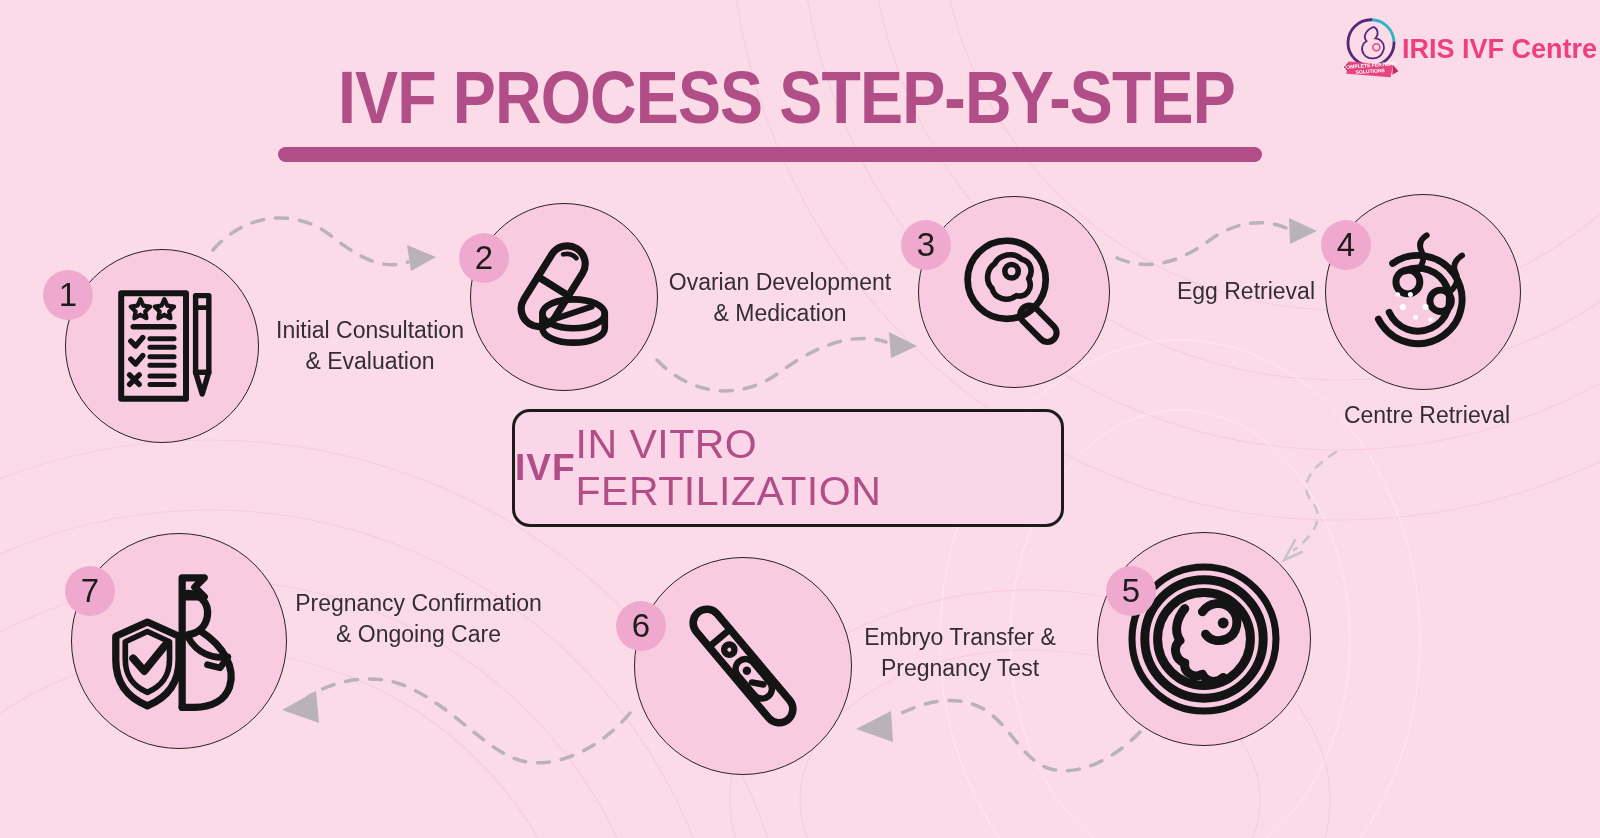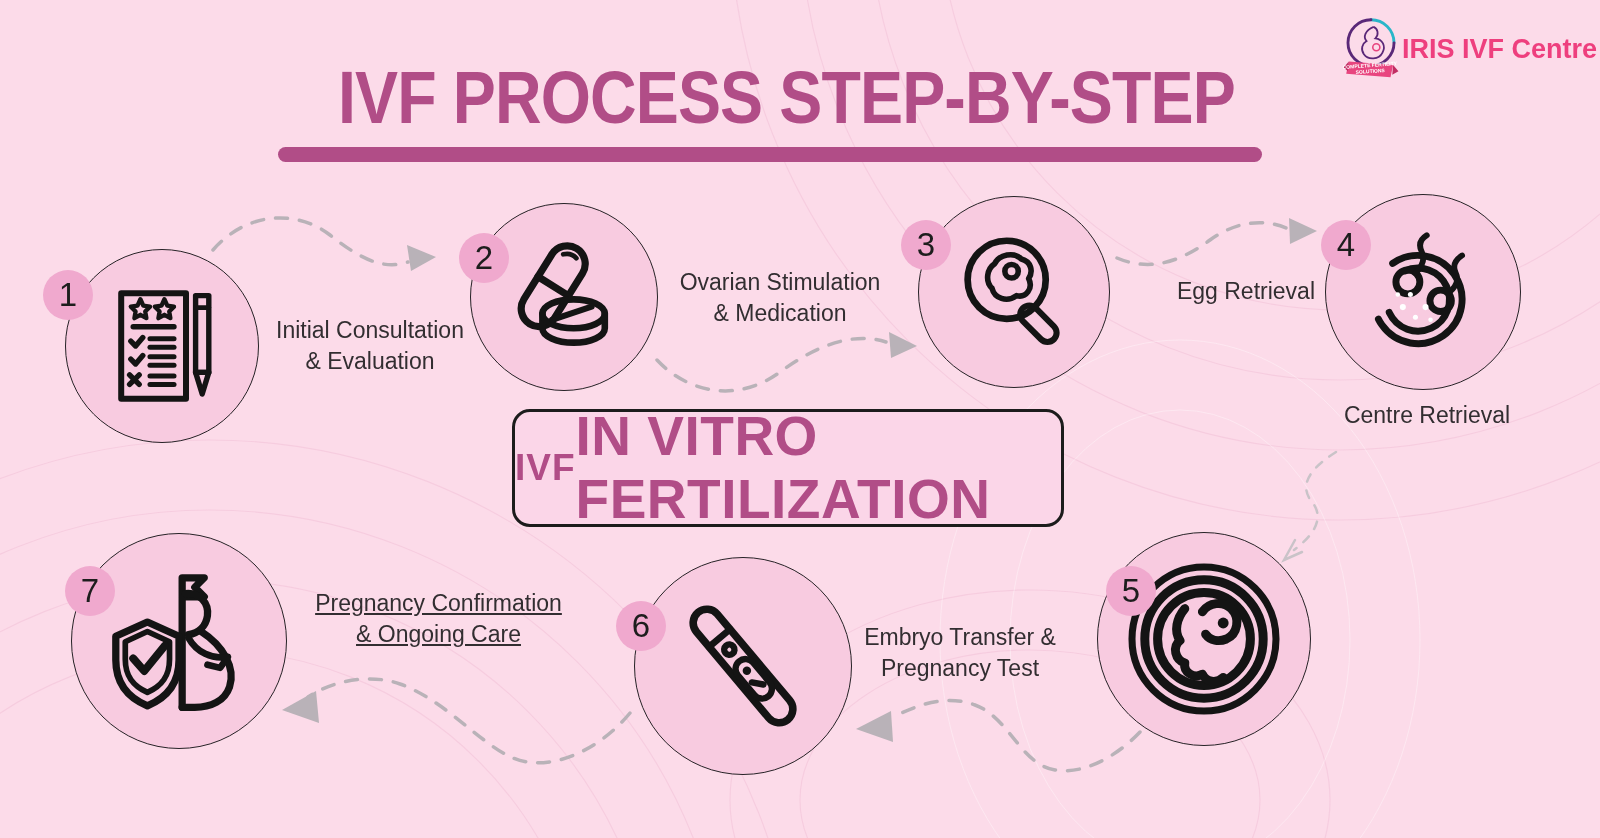--- a/index.html
+++ b/index.html
@@ -27,36 +27,36 @@
   .step-circle{position:absolute;border-radius:50%;background:var(--circle-fill,#f8cbe0);
                border:1.6px solid #262226;display:flex;align-items:center;justify-content:center;}
   .badge{position:absolute;width:50px;height:50px;border-radius:50%;background:var(--badge-fill,#f0a9ce);
          display:flex;align-items:center;justify-content:center;font-size:33px;color:#1d1d1d;}
   .step-label{position:absolute;text-align:center;color:var(--label-text,#322e31);font-size:23px;line-height:1.34;}
 
   .center-box{position:absolute;left:512px;top:409px;width:546px;height:112px;background:var(--box-fill,#fbd6e8);
               border:3px solid #1c1c1c;border-radius:18px;display:flex;flex-direction:row;
               align-items:center;justify-content:center;color:var(--accent,#b14d87);}
   .center-box .l1{font-size:37px;font-weight:700;letter-spacing:1px;line-height:1.1;}
-  .center-box .l2{font-size:55px;font-weight:700;letter-spacing:0.5px;line-height:1.15;}
+  .center-box .l2{font-size:41px;font-weight:400;letter-spacing:0.5px;line-height:1.15;}
 
   
   .s1{left:65px;top:249px;width:192px;height:192px;}
   .s2{left:470px;top:203px;width:186px;height:186px;}
   .s3{left:918px;top:196px;width:190px;height:190px;}
   .s4{left:1325px;top:194px;width:194px;height:194px;}
   .s5{left:1097px;top:532px;width:212px;height:212px;}
   .s6{left:634px;top:557px;width:216px;height:216px;}
   .s7{left:71px;top:533px;width:214px;height:214px;}
   .b1{left:43px;top:270px;} .b2{left:459px;top:233px;} .b3{left:901px;top:220px;}
   .b4{left:1321px;top:220px;} .b5{left:1106px;top:566px;} .b6{left:616px;top:601px;} .b7{left:65px;top:566px;}
   .lb1{left:245px;top:315px;width:250px;} .lb2{left:650px;top:267px;width:260px;}
   .lb3{left:1105px;top:276px;width:210px;text-align:right;} .lb4{left:1302px;top:400px;width:250px;}
   .lb5{left:1320px;top:600px;width:250px;} .lb6{left:835px;top:622px;width:250px;}
-  .lb7{left:301px;top:588px;width:275px;text-decoration:underline;}
+  .lb7{left:281px;top:588px;width:275px;}
 
   .icon{stroke:var(--icon-stroke,#141414);fill:none;stroke-linecap:round;stroke-linejoin:round;}
 </style>
 </head>
 <body>
 
 <div id="canvas">
 
   <svg id="bg-decor" width="1600" height="838" viewBox="0 0 1600 838">
     <g fill="none" stroke="#f0bcd4" stroke-width="1.2" opacity="0.45">
@@ -163,21 +163,21 @@
       </g>
       <path d="M32,64 v12 a26,12 0 0 0 52,0 v-12" stroke-width="5.5"></path>
       <ellipse cx="58" cy="64" rx="26" ry="12" stroke-width="5.5"></ellipse>
       <path d="M40,69 L73,58" stroke-width="5"></path>
     </svg>
   </div>
   <div class="badge b2">
       <span>2</span>
     </div>
   <div class="step-label lb2">
-    <div>Ovarian Stimulation</div>
+    <div>Ovarian Development</div>
       <div>&amp; Medication</div>
   </div>
 
   <div class="step-circle s3">
     <svg class="icon" width="122" height="122" viewBox="0 0 100 100" stroke-width="5.5">
       <circle cx="44" cy="40" r="32"></circle>
       <path d="M34,27 c4,-8 16,-10 22,-4 c8,2 10,10 6,16 c4,8 -2,16 -10,14 c-8,6 -18,2 -20,-6 c-6,-6 -4,-16 2,-20 z" stroke-width="4.6"></path>
       <circle cx="48" cy="33" r="5.5" stroke-width="4.6"></circle>
       <rect x="62.5" y="58" width="15" height="36" rx="7.5" transform="rotate(-45 70 76)" stroke-width="5"></rect>
     </svg>

